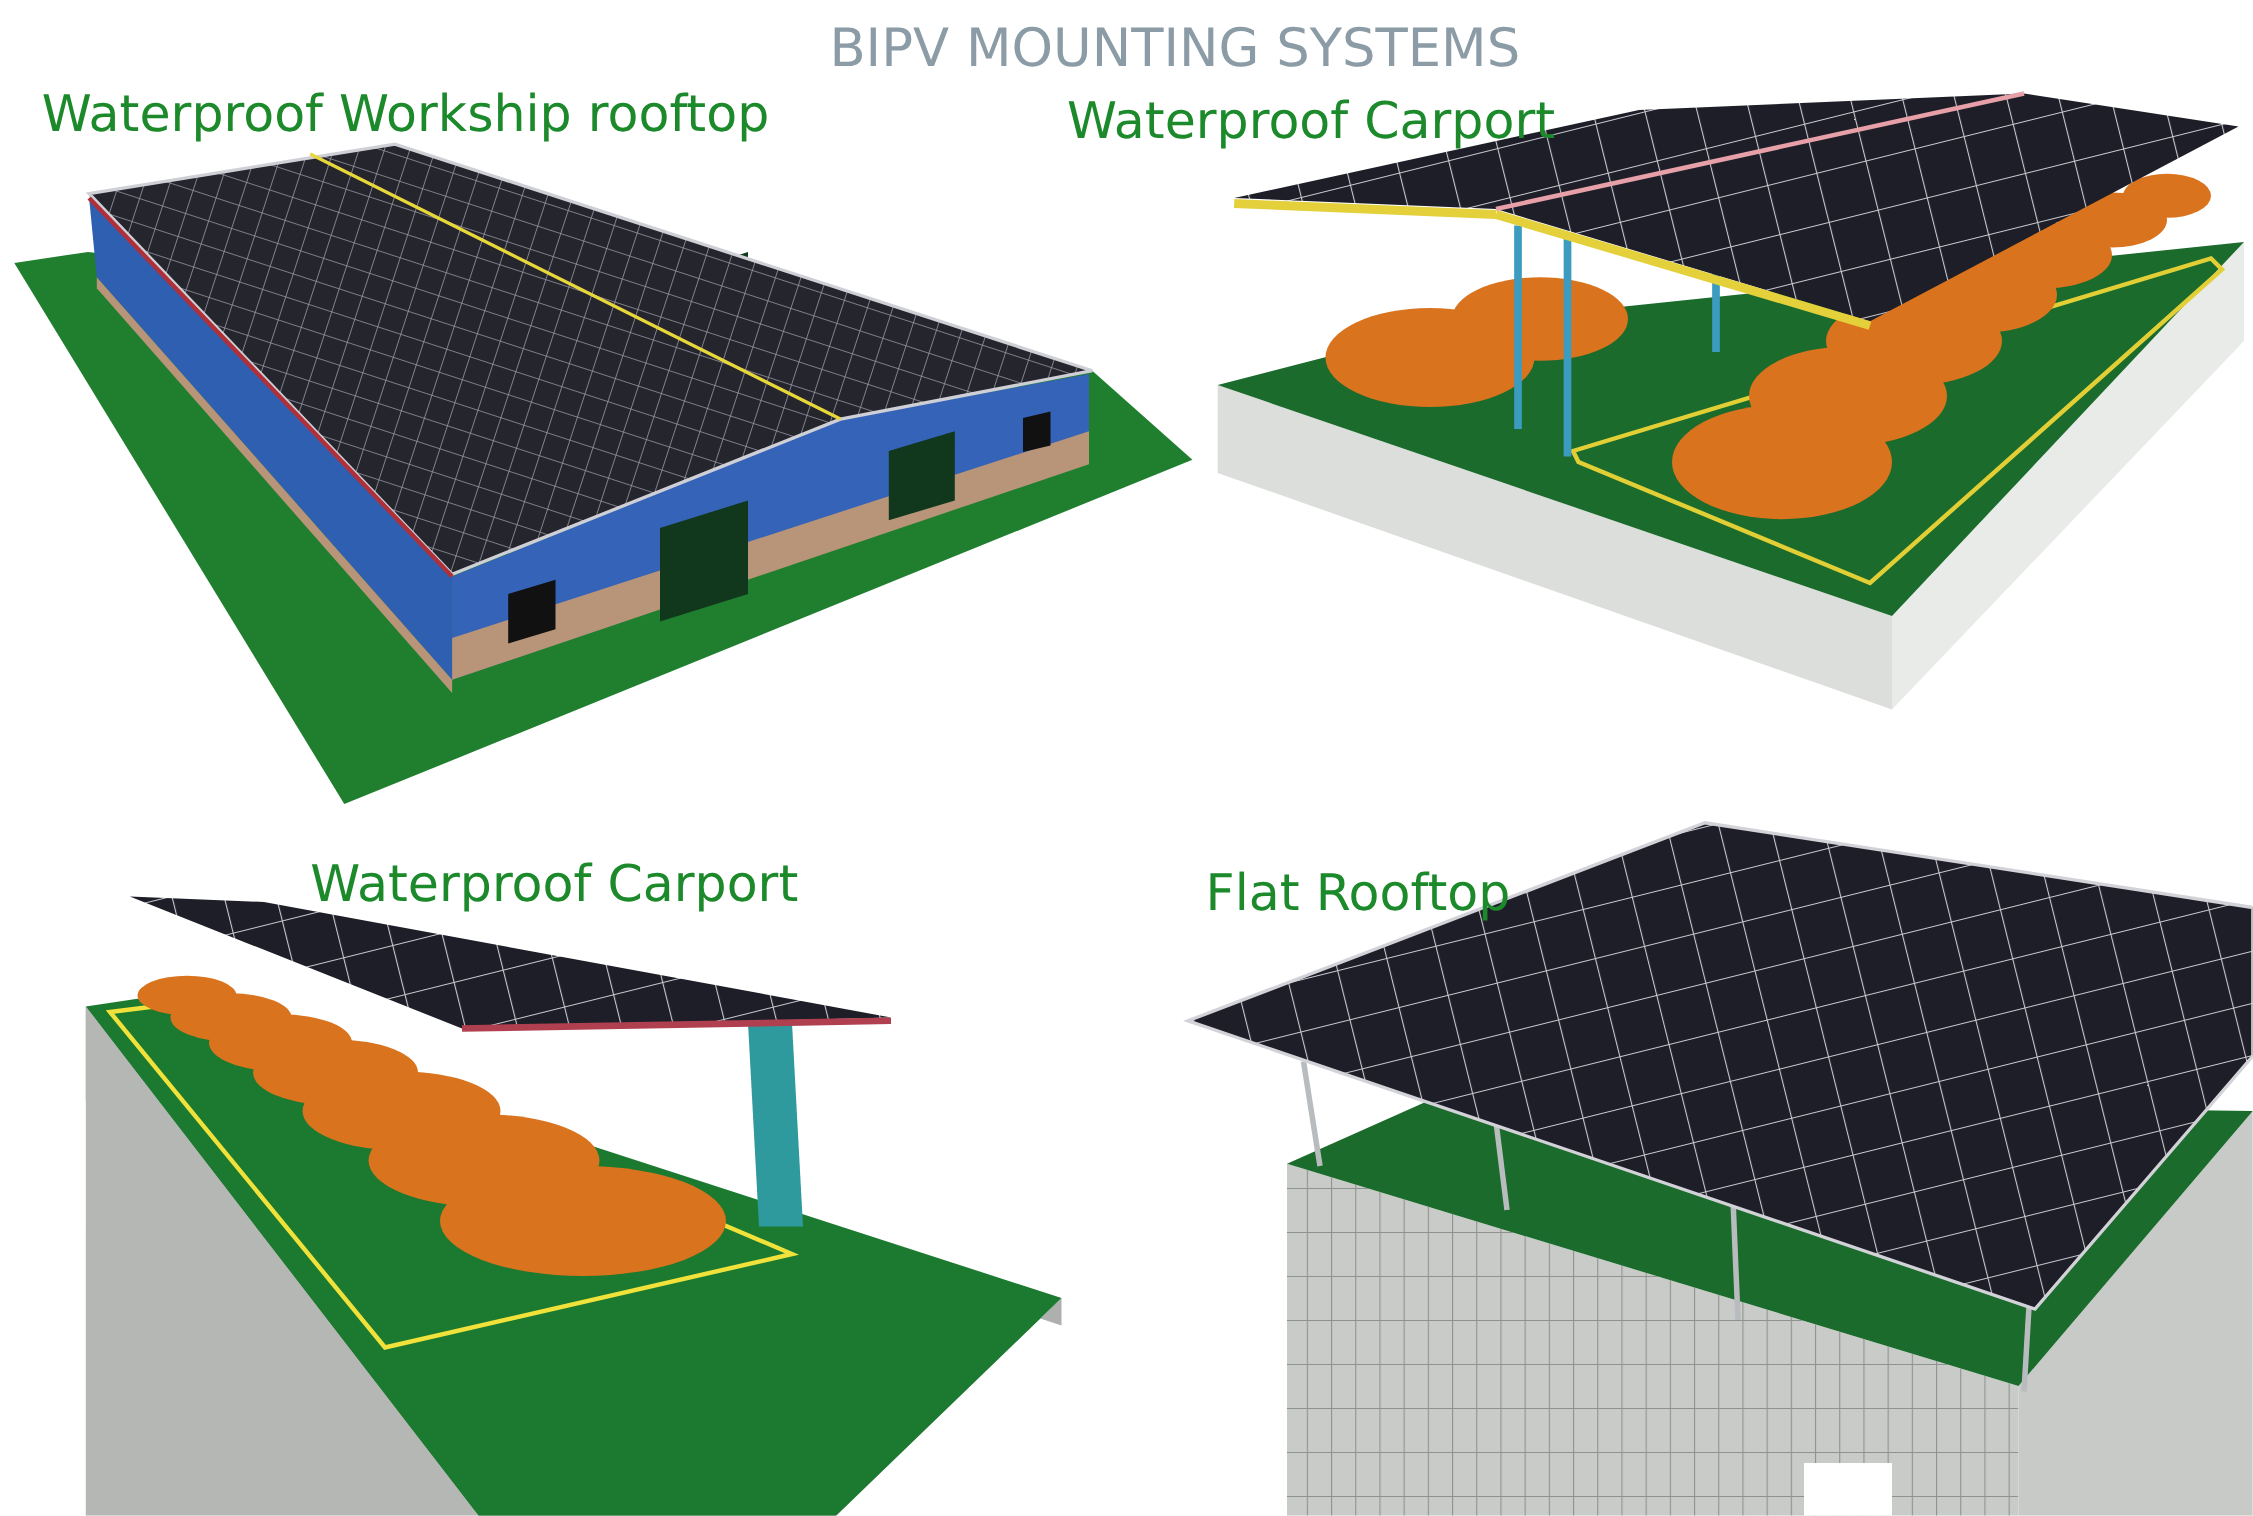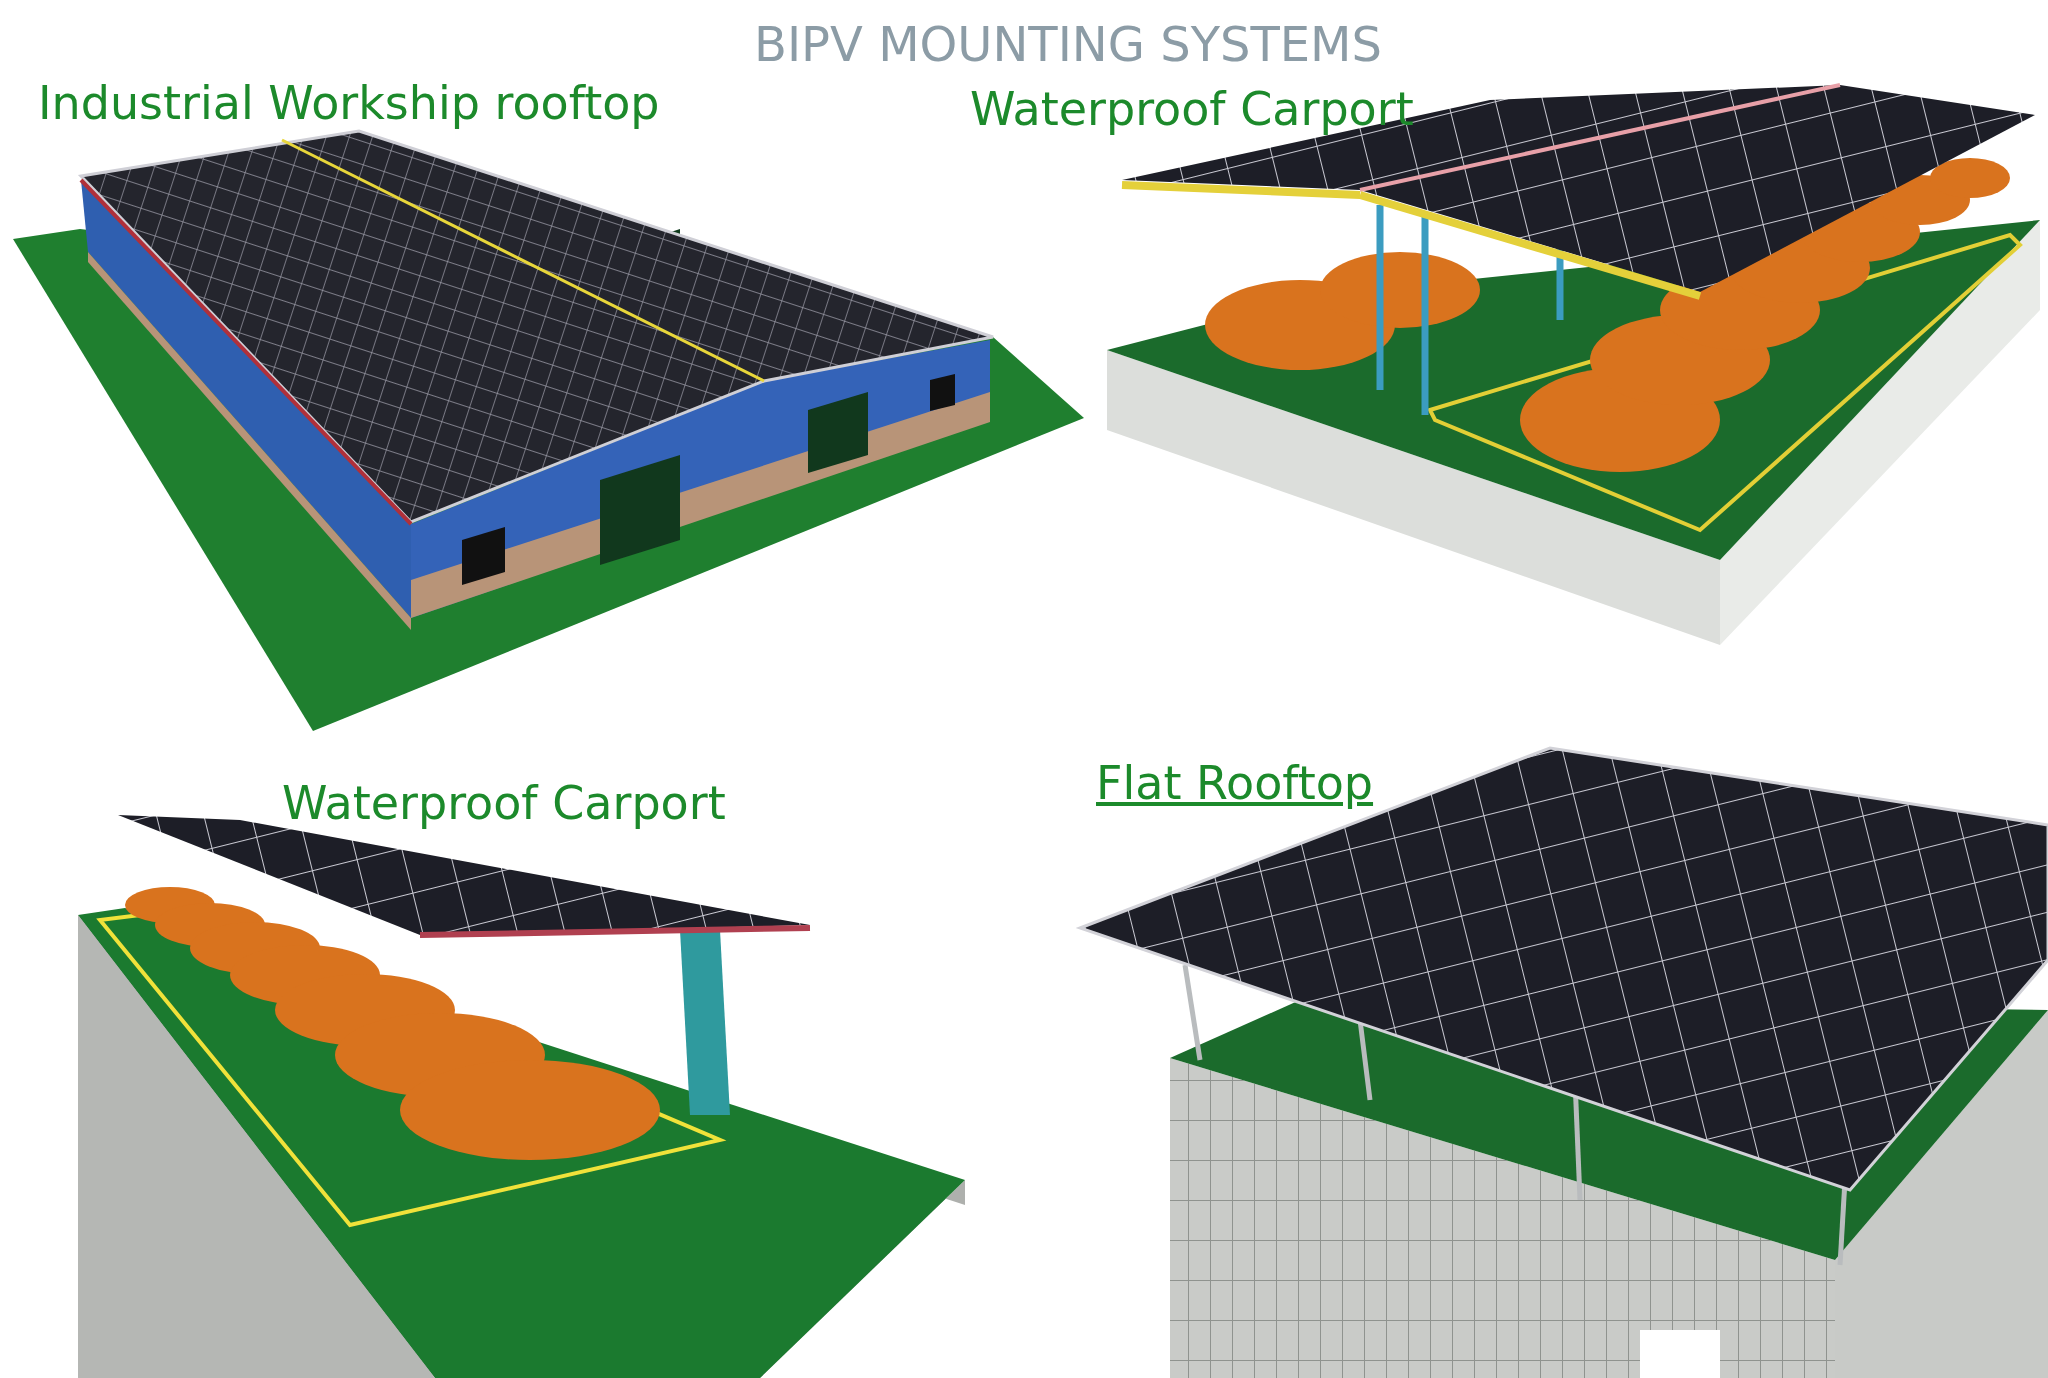--- a/index.html
+++ b/index.html
@@ -104,16 +104,16 @@
       <line x1="1185" y1="965" x2="1200" y2="1060"></line>
       <line x1="1360" y1="1020" x2="1370" y2="1100"></line>
       <line x1="1575" y1="1080" x2="1580" y2="1200"></line>
       <line x1="1845" y1="1180" x2="1840" y2="1265"></line>
     </g>
     <polygon points="1080,928 1550,748 2048,825 2048,960 1850,1190" fill="url(#gridBig)" stroke="#d2d2d8" stroke-width="3"></polygon>
   </g>
 </svg>
 
 <div class="title">BIPV MOUNTING SYSTEMS</div>
-<div class="label" style="left:38px; top:76px;">Industrial Workship rooftop</div>
+<div class="label" style="left:38px; top:76px;">Waterproof Workship rooftop</div>
 <div class="label" style="left:970px; top:82px;">Waterproof Carport</div>
 <div class="label" style="left:282px; top:776px;">Waterproof Carport</div>
-<div class="label" style="left:1096px; top:756px;text-decoration:underline;">Flat Rooftop</div>
+<div class="label" style="left:1096px; top:784px;">Flat Rooftop</div>
 
 </body></html>

